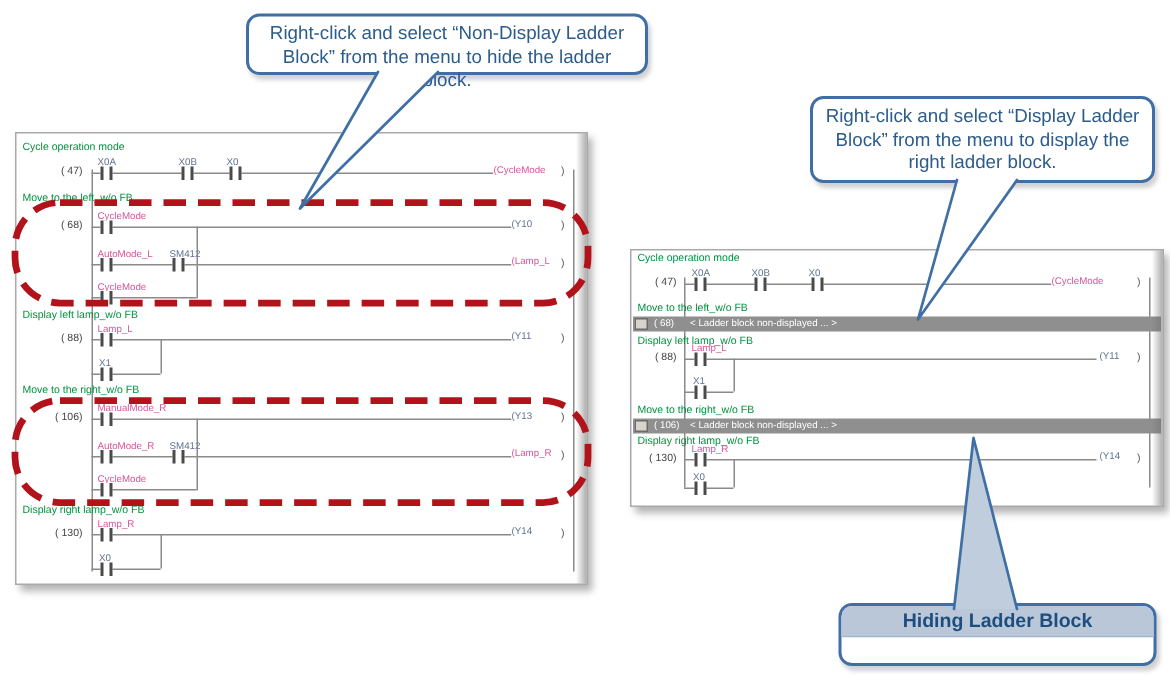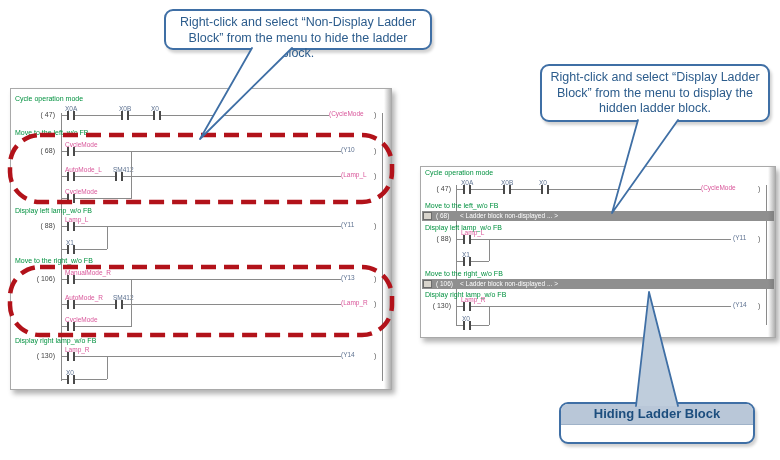--- a/index.html
+++ b/index.html
@@ -185,24 +185,24 @@
     <div class="ct" style="left:42px;top:154px;"></div>
 
     <div class="curl"></div>
   </div>
 
   <div class="callout" style="left:164px;top:9px;width:268px;height:41px;">
     <div class="txt">Right-click and select “Non-Display Ladder Block” from the menu to hide the ladder block.</div>
   </div>
 
   <div class="callout" style="left:540px;top:64px;width:230px;height:58px;">
-    <div class="txt">Right-click and select “Display Ladder Block” from the menu to display the hidden ladder block.</div>
-  </div>
-
-  <div class="callout callout3" style="left:559px;top:402px;width:196px;height:42px;padding:0;">
+    <div class="txt">Right-click and select “Display Ladder Block” from the menu to display the right ladder block.</div>
+  </div>
+
+  <div class="callout callout3" style="left:559px;top:402px;width:212px;height:42px;padding:0;">
     <div class="hdr">Hiding Ladder Block</div>
   </div>
 
   <svg class="overlay" width="780" height="460" viewBox="0 0 780 460">
 
     <rect x="10" y="135" width="382" height="67" rx="30" fill="none" stroke="#b2121a" stroke-width="4.5" stroke-dasharray="15 8"></rect>
     <rect x="10" y="267" width="382" height="68" rx="30" fill="none" stroke="#b2121a" stroke-width="4.5" stroke-dasharray="15 8"></rect>
 
     <polygon points="252,48 292,48 200,139" fill="#ffffff"></polygon>
     <path d="M252,48 L200,139 M292,48 L200,139" stroke="#3f6fa5" stroke-width="1.8" fill="none" stroke-linecap="round"></path>

